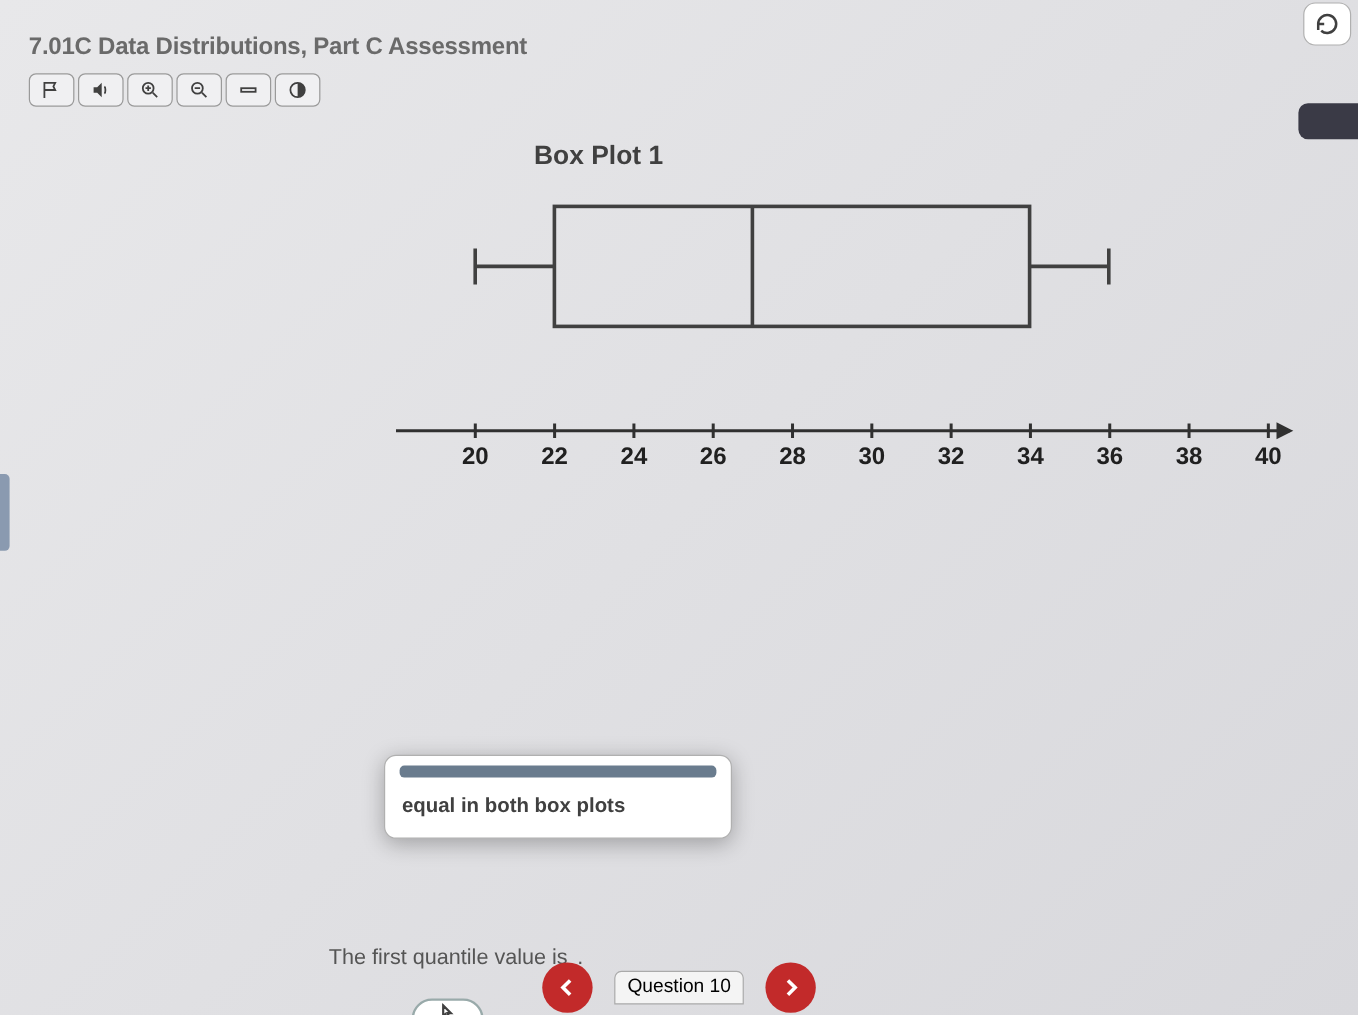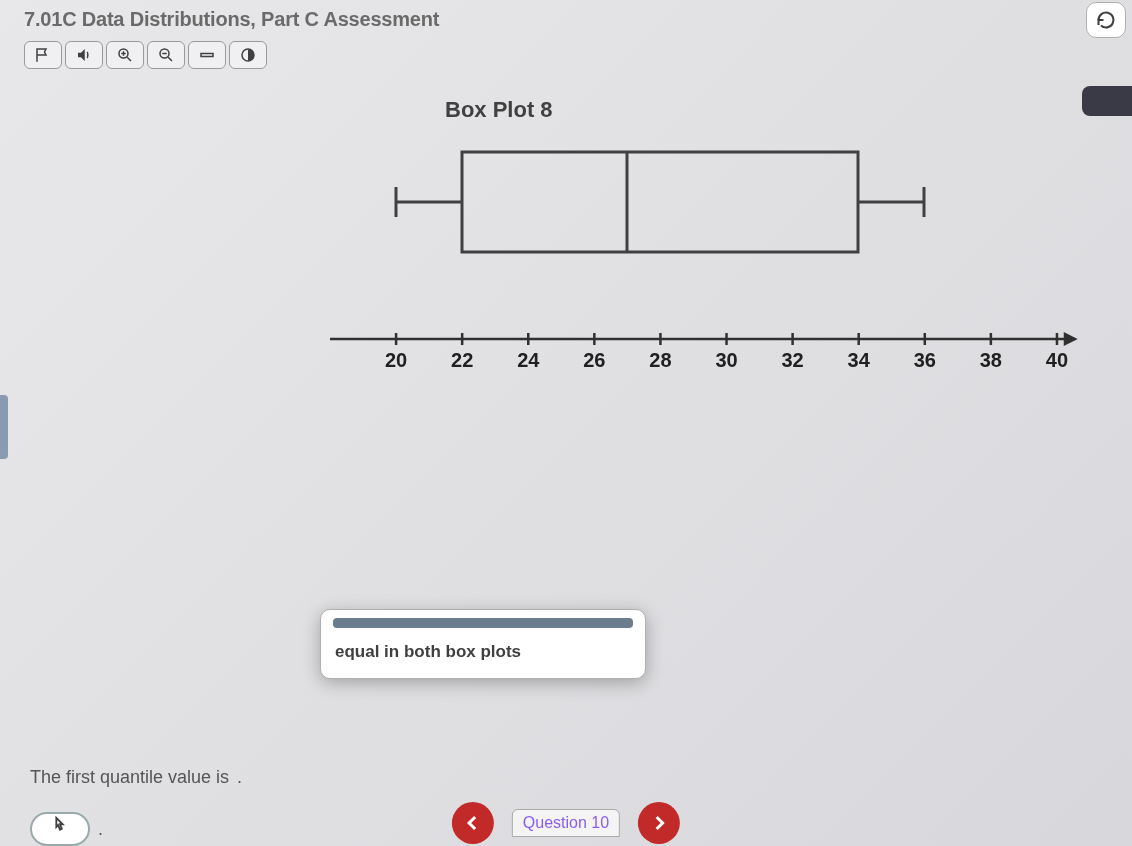--- a/index.html
+++ b/index.html
@@ -6,21 +6,21 @@
     body {
       font-family: Arial, Helvetica, sans-serif;
       background: linear-gradient(135deg, #e8e8ea 0%, #d8d8dc 100%);
       width: 1132px;
       height: 846px;
       overflow: hidden;
       position: relative;
       color: #5a5a5a;
     }
     .header {
-      padding: 8px 24px 6px 24px;
+      padding: 28px 24px 6px 24px;
     }
     .title {
       font-size: 20px;
       font-weight: bold;
       color: #6a6a6a;
       letter-spacing: -0.2px;
     }
     .toolbar {
       display: flex;
       gap: 3px;
@@ -73,21 +73,21 @@
     }
     .dropdown-popup {
       position: absolute;
       left: 290px;
       top: -18px;
       background: #fff;
       border: 1px solid #b0b0b0;
       border-radius: 10px;
       box-shadow: 0 4px 18px rgba(0,0,0,0.28);
       padding: 8px 12px 10px 12px;
-      width: 326px;
+      width: 290px;
     }
     .dropdown-scroll {
       height: 10px;
       width: 100%;
       background: #6a7c8e;
       border-radius: 4px;
       margin-bottom: 8px;
     }
     .dropdown-option {
       padding: 6px 2px;
@@ -96,20 +96,21 @@
       font-weight: 600;
       cursor: pointer;
     }
     .sentence {
       font-size: 18px;
       color: #555;
       margin: 24px 0 18px 0;
       display: flex;
       align-items: center;
       gap: 8px;
+      justify-content: center;
     }
     .dropdown-pill {
       display: inline-flex;
       align-items: center;
       justify-content: center;
       min-width: 60px;
       height: 34px;
       border: 2.5px solid #9aa;
       border-radius: 18px;
       background: #fff;
@@ -167,21 +168,21 @@
       background: #c22a2a;
       display: flex;
       align-items: center;
       justify-content: center;
       color: #fff;
       font-size: 20px;
       cursor: pointer;
     }
     .nav-label {
       font-size: 16px;
-      color: #8b5cf6;
+      color: #000000;
       border: 1px solid #aaa;
       padding: 4px 10px;
       border-radius: 6px 6px 0 0;
       background: #f4f4f4;
     }
     .period { font-size: 18px; color: #555; }
   </style>
 </head>
 <body>
 
@@ -235,21 +236,21 @@
       <polyline points="3 18 3 12 9 12"></polyline>
     </svg>
 </div>
 <div class="right-widget"></div>
 <div class="left-handle"></div>
 
 <div class="content">
   <div class="boxplot-area">
 
     <div class="bp-section">
-      <div class="bp-label">Box Plot 8</div>
+      <div class="bp-label">Box Plot 1</div>
       <svg class="bp-svg" width="760" height="130" viewBox="0 0 760 130">
 
         <g stroke="#404040" stroke-width="3" fill="none">
 
           <line x1="66" y1="65" x2="132" y2="65"></line>
           <line x1="66" y1="50" x2="66" y2="80"></line>
 
           <rect x="132" y="15" width="396" height="100"></rect>
 
           <line x1="297" y1="15" x2="297" y2="115"></line>

